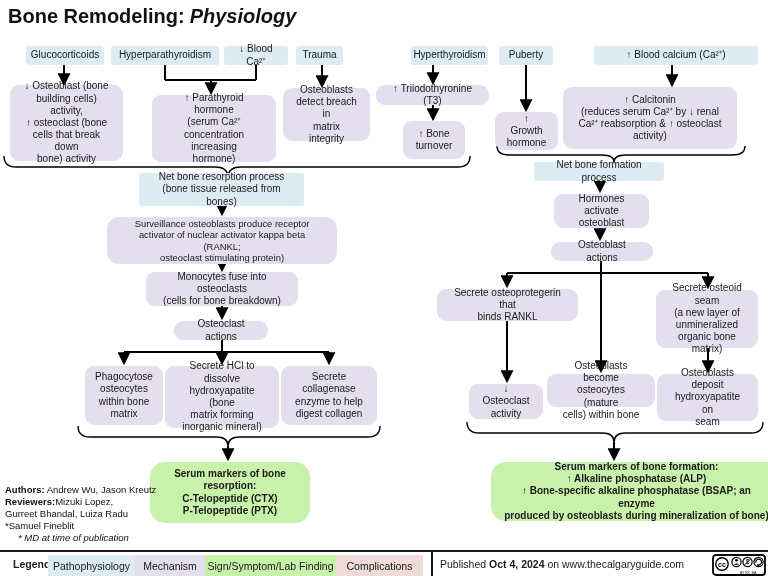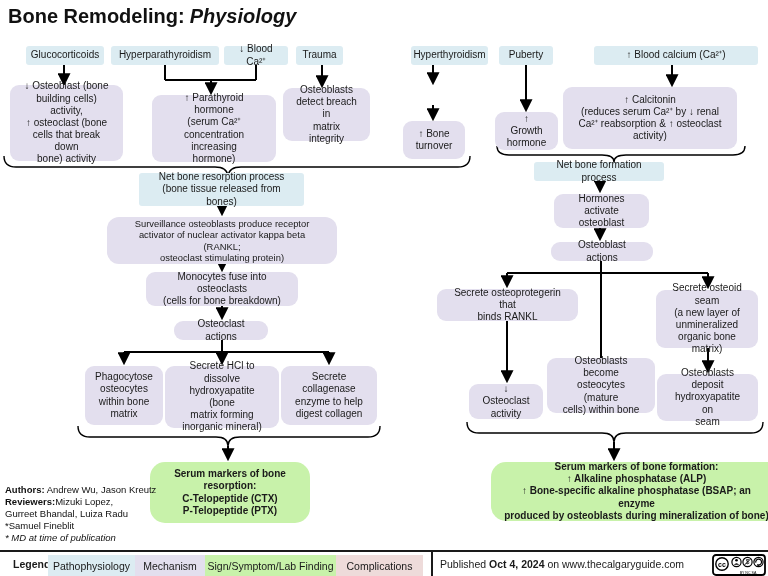--- a/index.html
+++ b/index.html
@@ -10,21 +10,21 @@
   svg.overlay{position:absolute;left:0;top:0;width:768px;height:576px;pointer-events:none;}
   .box{position:absolute;display:flex;align-items:center;justify-content:center;
        text-align:center;font-size:10px;line-height:1.22;padding:1px 13px;
        box-sizing:border-box;white-space:pre-line;}
   .b-blue{background:#dcecf2;border-radius:3px;}
   .b-lav{background:#e3dfee;border-radius:9px;}
   .b-green{background:#c8f2aa;border-radius:15px;font-weight:bold;}
   .fs-s{font-size:9.4px;border-radius:12px;}
   .credits{position:absolute;left:5px;top:484px;font-size:9.5px;line-height:12px;color:#111;}
   .credits b{font-weight:bold;}
-  .credits .foot{font-style:italic;}
+  .credits .foot{font-style:italic;margin-left:13px;}
   .legendbar{position:absolute;left:0;top:550px;width:768px;height:26px;
              border-top:2px solid #1a1a1a;background:#fff;box-sizing:border-box;}
   .legend-label{position:absolute;left:13px;top:6px;font-size:10.5px;font-weight:bold;}
   .lg-item{position:absolute;top:3px;height:21px;display:flex;align-items:center;
            justify-content:center;font-size:10.5px;}
   .lg-blue{left:48px;width:87px;background:#dcecf2;}
   .lg-lav{left:135px;width:70px;background:#e3dfee;}
   .lg-green{left:205px;width:131px;background:#c8f2aa;}
   .lg-pink{left:336px;width:87px;background:#eedbda;}
   .lg-divider{position:absolute;left:431px;top:0;width:2px;height:26px;background:#1a1a1a;}
@@ -98,20 +98,21 @@
 ↑ osteoclast (bone
 cells that break down
 bone) activity</div>
   <div class="box b-lav" style="left:152px;top:95px;width:124px;height:67px">↑ Parathyroid hormone
 (serum Ca²⁺
 concentration increasing
 hormone)</div>
   <div class="box b-lav" style="left:283px;top:88px;width:87px;height:53px">Osteoblasts
 detect breach in
 matrix integrity</div>
+  <div class="box b-lav" style="left:376px;top:85px;width:113px;height:20px">↑ Triiodothyronine (T3)</div>
   <div class="box b-lav" style="left:403px;top:121px;width:62px;height:38px">↑ Bone
 turnover</div>
   <div class="box b-lav" style="left:495px;top:112px;width:63px;height:38px">↑ Growth
 hormone</div>
   <div class="box b-lav" style="left:563px;top:87px;width:174px;height:62px">↑ Calcitonin
 (reduces serum Ca²⁺ by ↓ renal
 Ca²⁺ reabsorption &amp; ↑ osteoclast
 activity)</div>
 
   <div class="box b-blue" style="left:139px;top:173px;width:165px;height:33px">Net bone resorption process
@@ -144,21 +145,21 @@
 osteoblast</div>
   <div class="box b-lav" style="left:551px;top:242px;width:102px;height:19px">Osteoblast actions</div>
   <div class="box b-lav" style="left:437px;top:289px;width:141px;height:32px">Secrete osteoprotegerin that
 binds RANKL</div>
   <div class="box b-lav" style="left:656px;top:290px;width:102px;height:58px">Secrete osteoid seam
 (a new layer of
 unmineralized
 organic bone matrix)</div>
   <div class="box b-lav" style="left:469px;top:384px;width:74px;height:35px">↓ Osteoclast
 activity</div>
-  <div class="box b-lav" style="left:547px;top:358px;width:108px;height:55px">Osteoblasts become
+  <div class="box b-lav" style="left:547px;top:374px;width:108px;height:33px">Osteoblasts become
 osteocytes (mature
 cells) within bone</div>
   <div class="box b-lav" style="left:657px;top:374px;width:101px;height:47px">Osteoblasts deposit
 hydroxyapatite on
 seam</div>
   <div class="box b-green" style="left:491px;top:462px;width:291px;height:59px">Serum markers of  bone formation:
 ↑ Alkaline phosphatase (ALP)
 ↑ Bone-specific alkaline phosphatase (BSAP; an enzyme
 produced by osteoblasts during mineralization of bone)</div>
 

